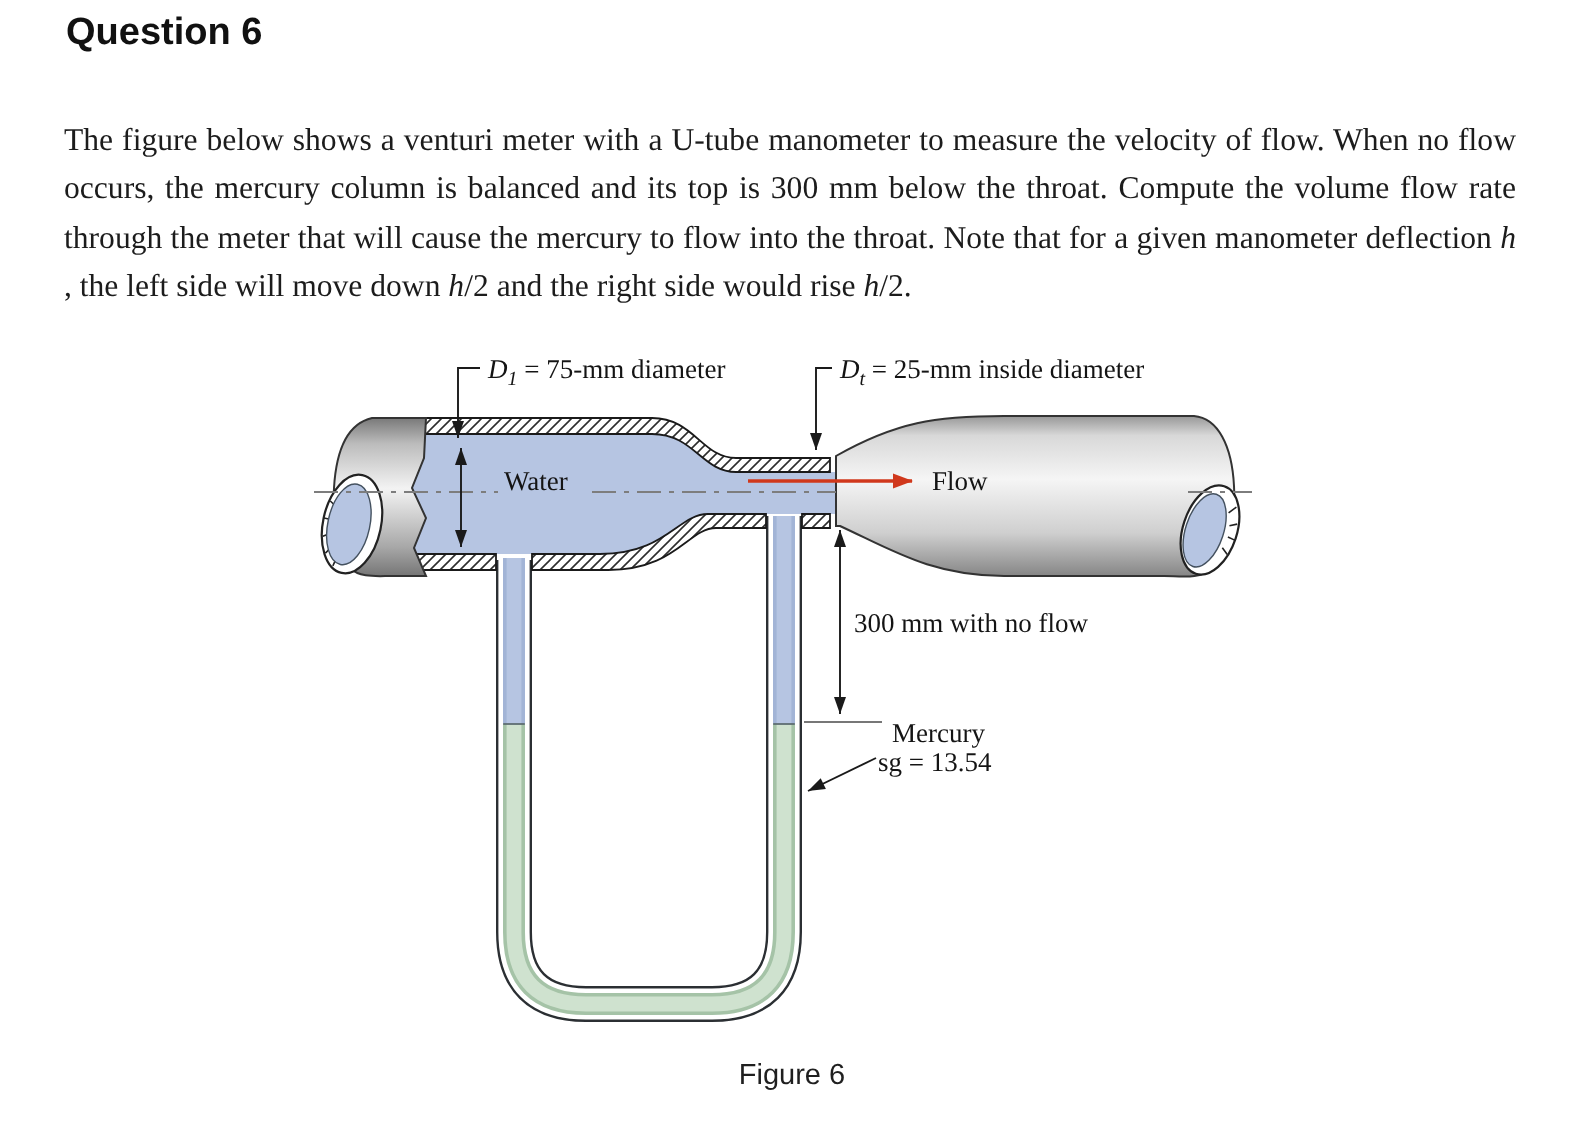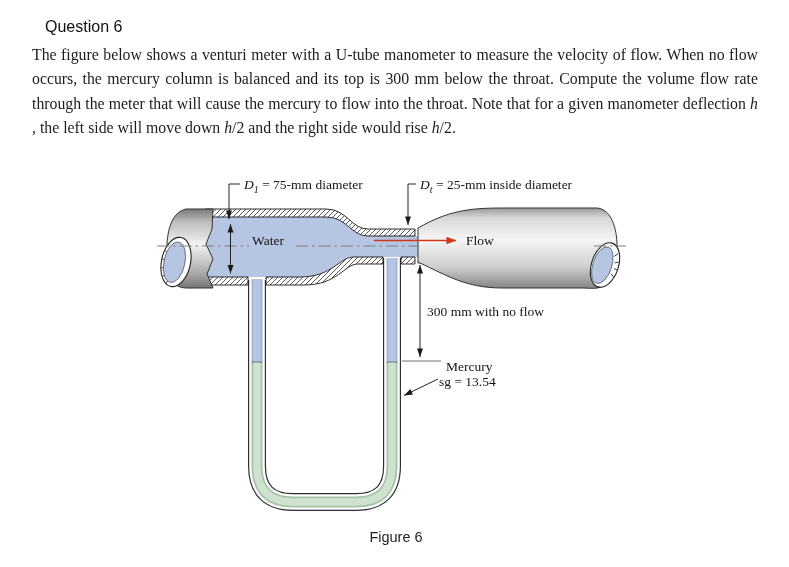--- a/index.html
+++ b/index.html
@@ -1,20 +1,20 @@
 <!DOCTYPE html>
 <html style="--water: #b6c5e2; --water_edge: #a2b4d6; --mercury: #cfe2cf; --mercury_edge: #a5c3a7; --flow_arrow: #d0381c; --centerline: #7d7d7d;"><head>
 <meta charset="utf-8">
 <style>
   html,body{margin:0;padding:0;background:#ffffff;}
   .page{position:relative;width:789px;height:567px;background:#ffffff;overflow:hidden;
         font-family:"Liberation Serif",serif;color:#1b1b1b;}
-  .q-title{position:absolute;left:33px;top:6px;margin:12px;font-family:"Liberation Sans",sans-serif;
-        font-size:16px;font-weight:normal;color:#111;}
-  .problem{position:absolute;left:32px;top:43px;width:726px;margin:0;
+  .q-title{position:absolute;left:33px;top:6px;margin:0;font-family:"Liberation Sans",sans-serif;
+        font-size:19px;font-weight:bold;color:#111;}
+  .problem{position:absolute;left:32px;top:59px;width:726px;margin:0;
         font-size:15.8px;line-height:24.4px;text-align:justify;color:#1c1c1c;}
   .problem .it{font-style:italic;}
   svg.fig{position:absolute;left:0;top:0;pointer-events:none;}
 
   
   .lbl{font-family:"Liberation Serif",serif;font-size:13.5px;fill:#141414;}
   .it-d{font-style:italic;}
   .sub{font-size:10px;}
   .cap{font-family:"Liberation Sans",sans-serif;font-size:14.5px;fill:#1f1f1f;}
   .dim{stroke:#1a1a1a;stroke-width:0.95;fill:none;}

